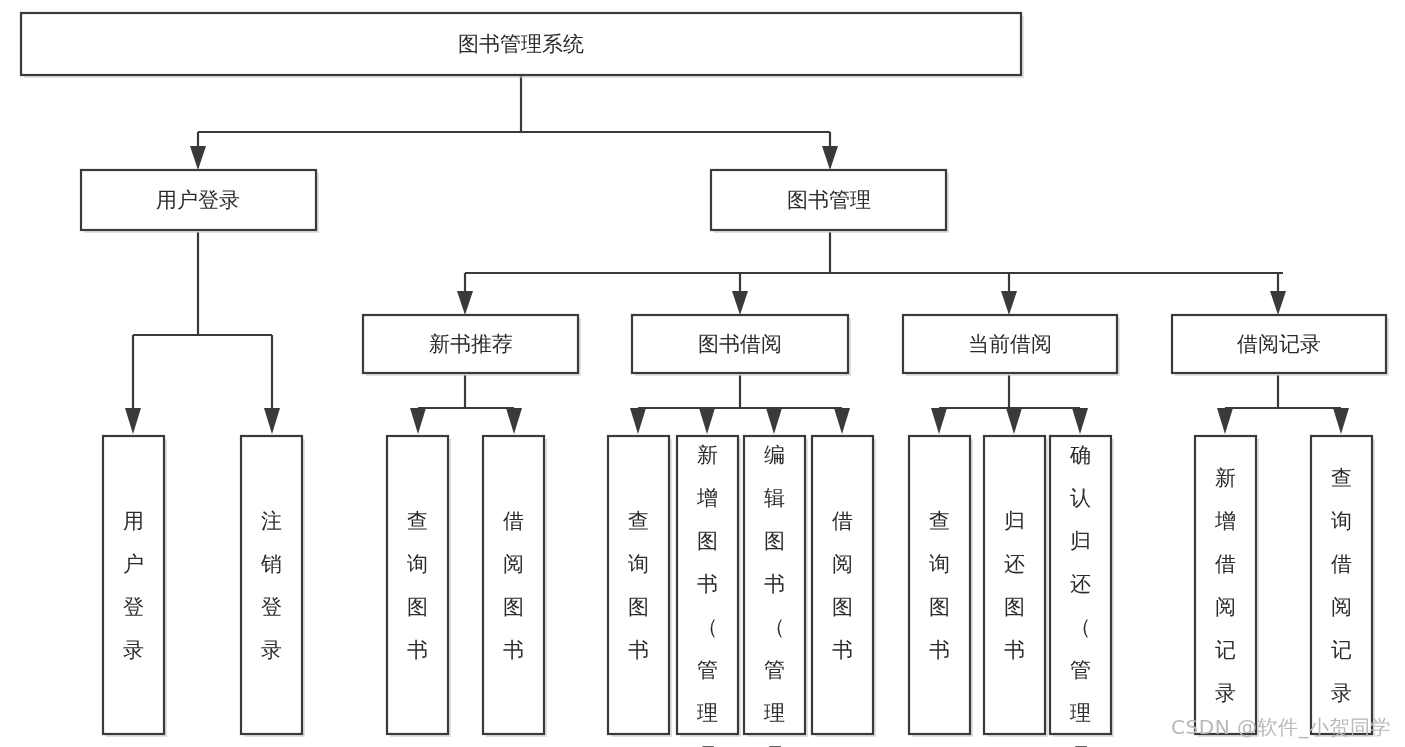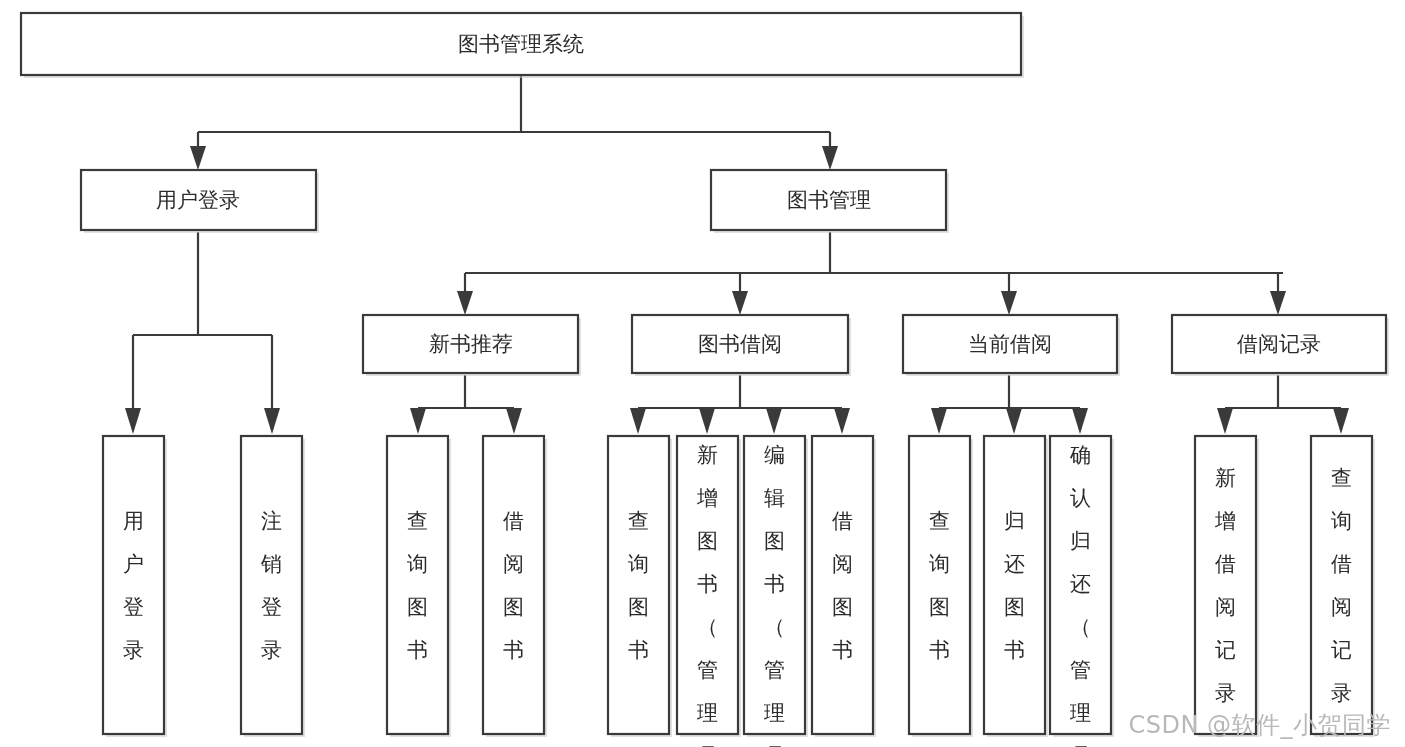--- a/index.html
+++ b/index.html
@@ -56,21 +56,21 @@
     font-family: "DejaVu Sans", "Liberation Sans", sans-serif;
     font-size: 21px;
     fill: #2b2b2b;
     text-anchor: middle;
   }
   .watermark {
     position: absolute;
     right: 14px;
     bottom: 6px;
     font-family: "DejaVu Sans", "Liberation Sans", sans-serif;
-    font-size: 24px;
+    font-size: 20px;
     color: #b8b8b8;
     letter-spacing: 0.5px;
     white-space: nowrap;
     pointer-events: none;
   }
 </style>
 </head>
 <body>
 
 <div id="diagram-root">

